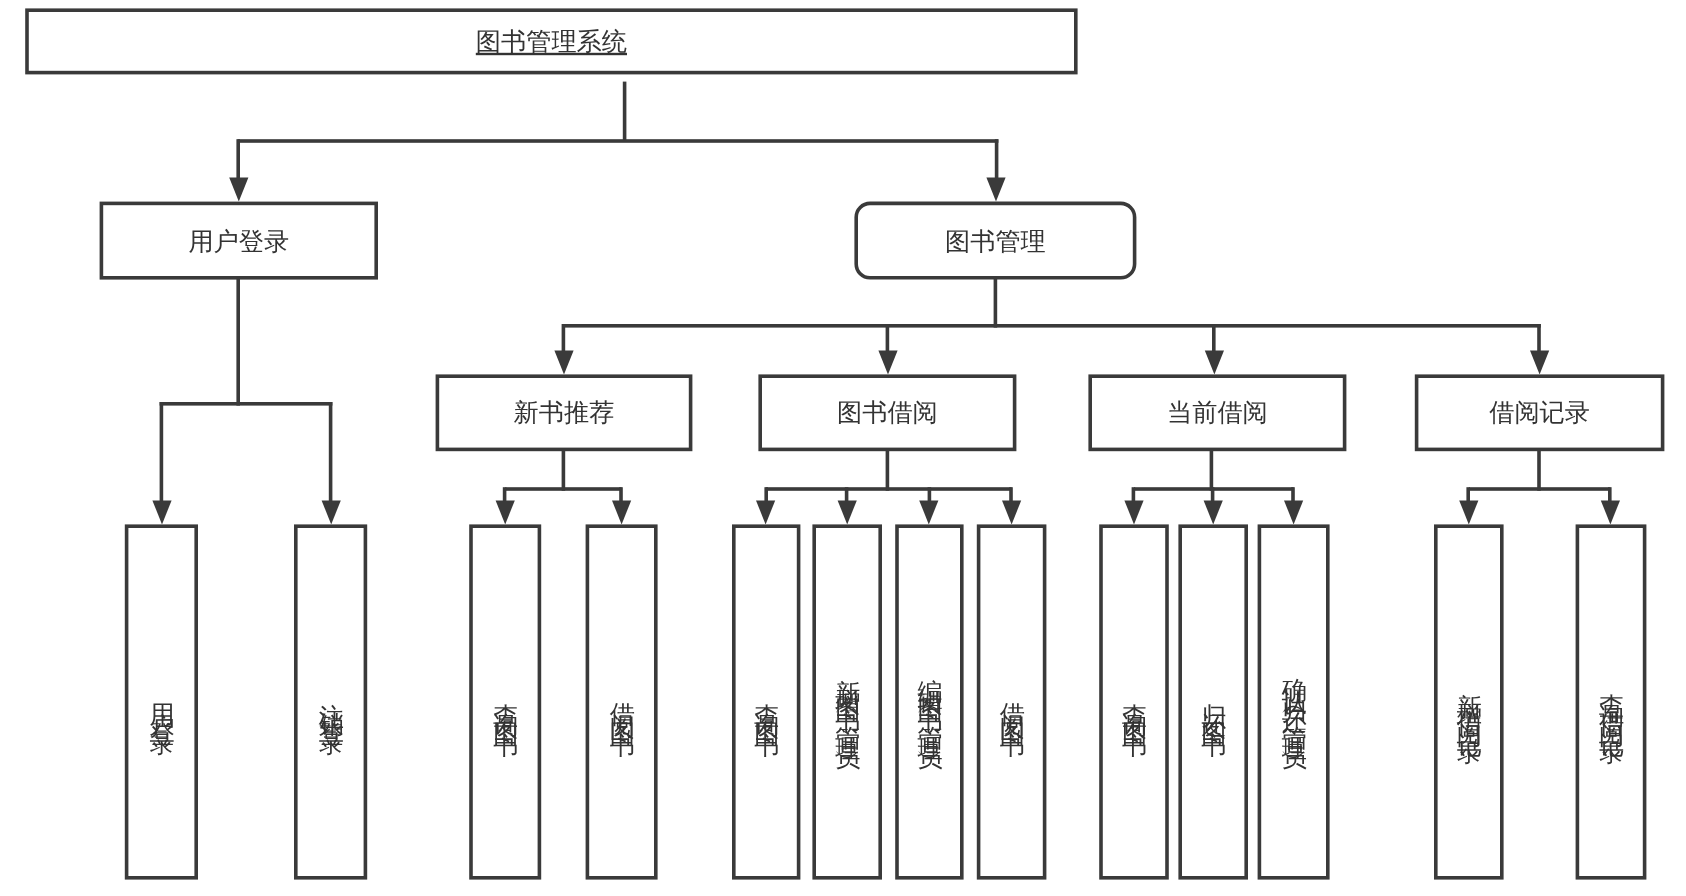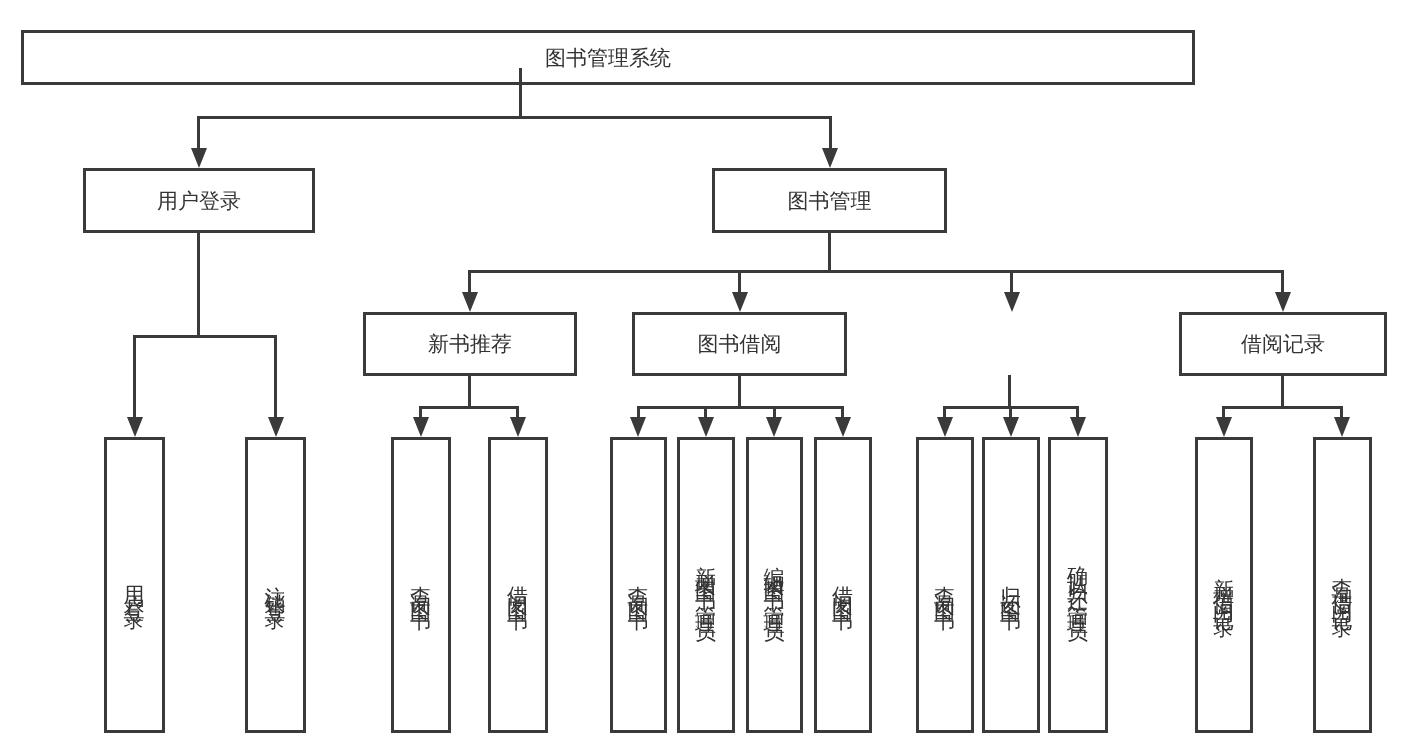--- a/index.html
+++ b/index.html
@@ -41,31 +41,31 @@
     position:absolute; left:1188px; top:714px;
     font-size:18px; color:var(--wm); letter-spacing:1px;
     z-index:5; white-space:nowrap;
   }
 </style>
 </head>
 <body>
 
 <div class="canvas">
 
-  <div class="node" style="left:21px; top:30px; width:1174px; height:55px;">图书管理系统</div>
+  <div class="node" style="left:21px; top:7px; width:877px; height:55px;text-decoration:underline;">图书管理系统</div>
 
   <div class="vl" style="left:519px; top:68px; height:50px;"></div>
   <div class="hl" style="left:198px; top:116px; width:634px;"></div>
   <div class="vl" style="left:197px; top:116px; height:36px;"></div>
   <div class="arrow" style="left:191px; top:148px;"></div>
   <div class="vl" style="left:829px; top:116px; height:36px;"></div>
   <div class="arrow" style="left:822px; top:148px;"></div>
 
   <div class="node" style="left:83px; top:168px; width:232px; height:65px;">用户登录</div>
-  <div class="node" style="left:712px; top:168px; width:235px; height:65px;">图书管理</div>
+  <div class="node" style="left:712px; top:168px; width:235px; height:65px;border-radius:13px;">图书管理</div>
 
   <div class="vl" style="left:197px; top:232px; height:106px;"></div>
   <div class="hl" style="left:133px; top:335px; width:144px;"></div>
   <div class="vl" style="left:133px; top:335px; height:84px;"></div>
   <div class="arrow" style="left:127px; top:417px;"></div>
   <div class="vl" style="left:274px; top:335px; height:84px;"></div>
   <div class="arrow" style="left:268px; top:417px;"></div>
 
   <div class="vl" style="left:828px; top:232px; height:41px;"></div>
   <div class="hl" style="left:469px; top:270px; width:815px;"></div>
@@ -73,20 +73,21 @@
   <div class="arrow" style="left:462px; top:292px;"></div>
   <div class="vl" style="left:738px; top:270px; height:26px;"></div>
   <div class="arrow" style="left:732px; top:292px;"></div>
   <div class="vl" style="left:1010px; top:270px; height:26px;"></div>
   <div class="arrow" style="left:1004px; top:292px;"></div>
   <div class="vl" style="left:1281px; top:270px; height:26px;"></div>
   <div class="arrow" style="left:1275px; top:292px;"></div>
 
   <div class="node" style="left:363px; top:312px; width:214px; height:64px;">新书推荐</div>
   <div class="node" style="left:632px; top:312px; width:215px; height:64px;">图书借阅</div>
+  <div class="node" style="left:907px; top:312px; width:215px; height:64px;">当前借阅</div>
   <div class="node" style="left:1179px; top:312px; width:208px; height:64px;">借阅记录</div>
 
   <div class="vl" style="left:468px; top:375px; height:34px;"></div>
   <div class="hl" style="left:421px; top:406px; width:97px;"></div>
   <div class="vl" style="left:419px; top:406px; height:14px;"></div>
   <div class="arrow" style="left:413px; top:417px;"></div>
   <div class="vl" style="left:516px; top:406px; height:14px;"></div>
   <div class="arrow" style="left:510px; top:417px;"></div>
 
   <div class="vl" style="left:738px; top:375px; height:34px;"></div>

